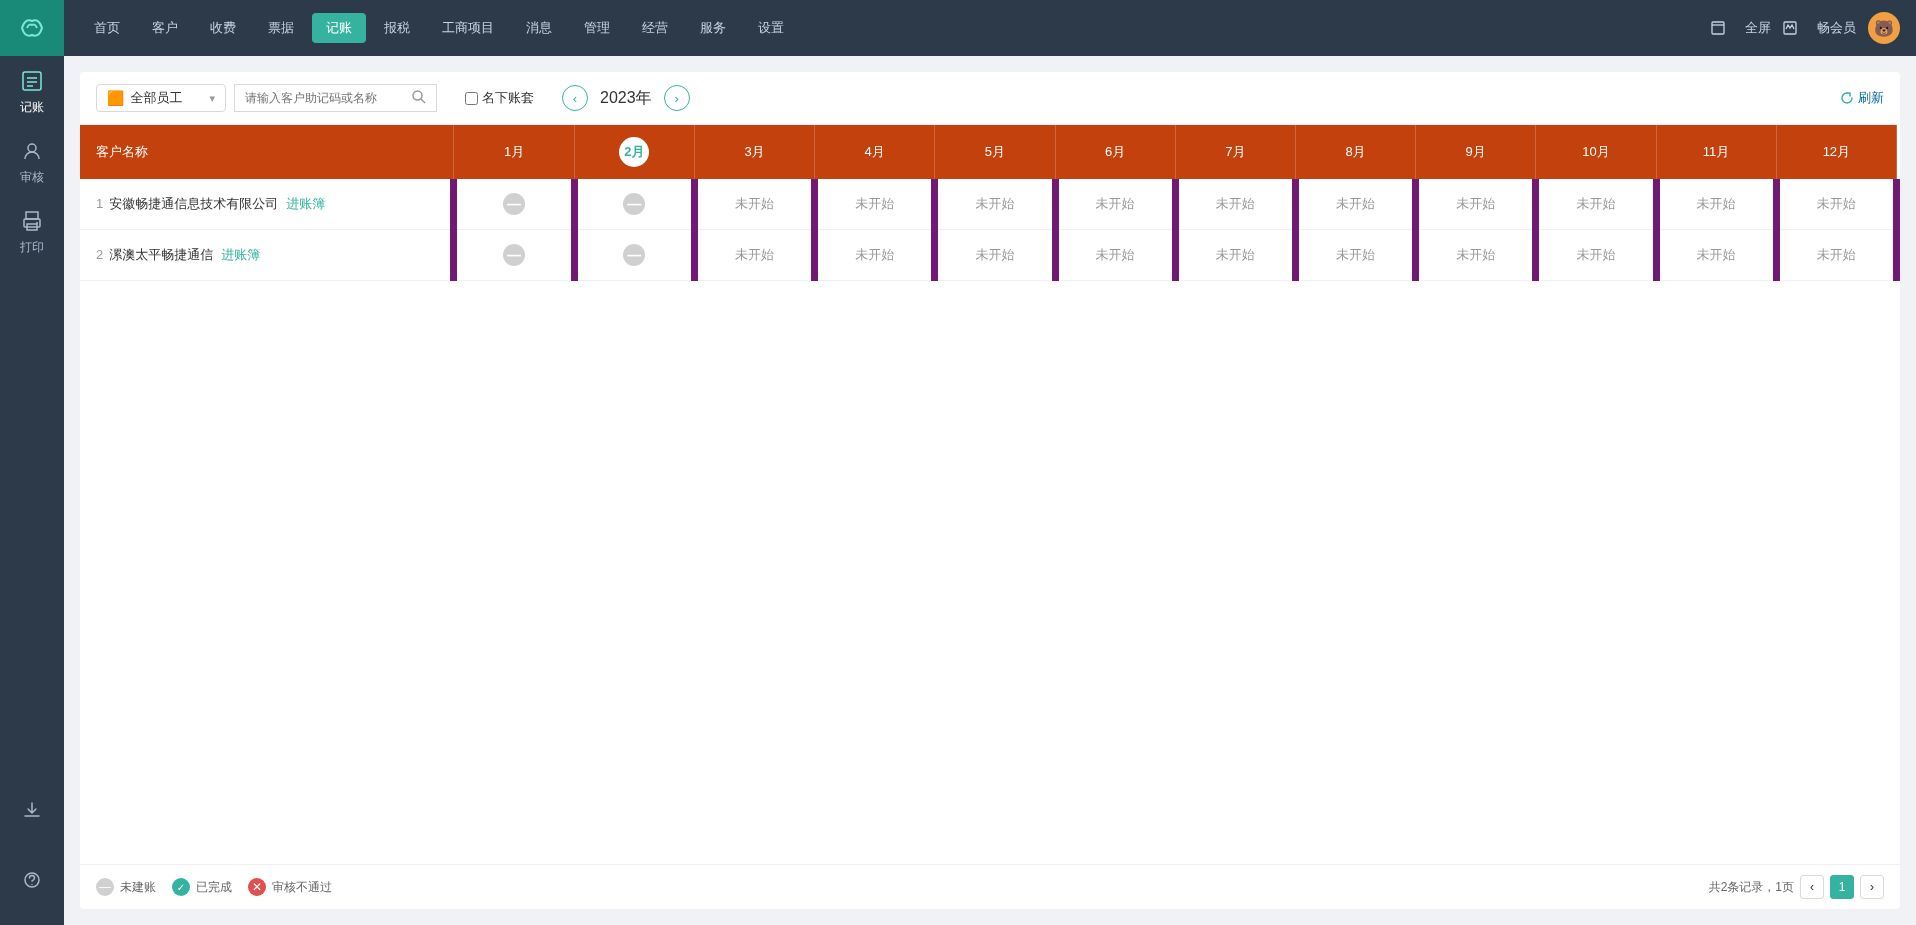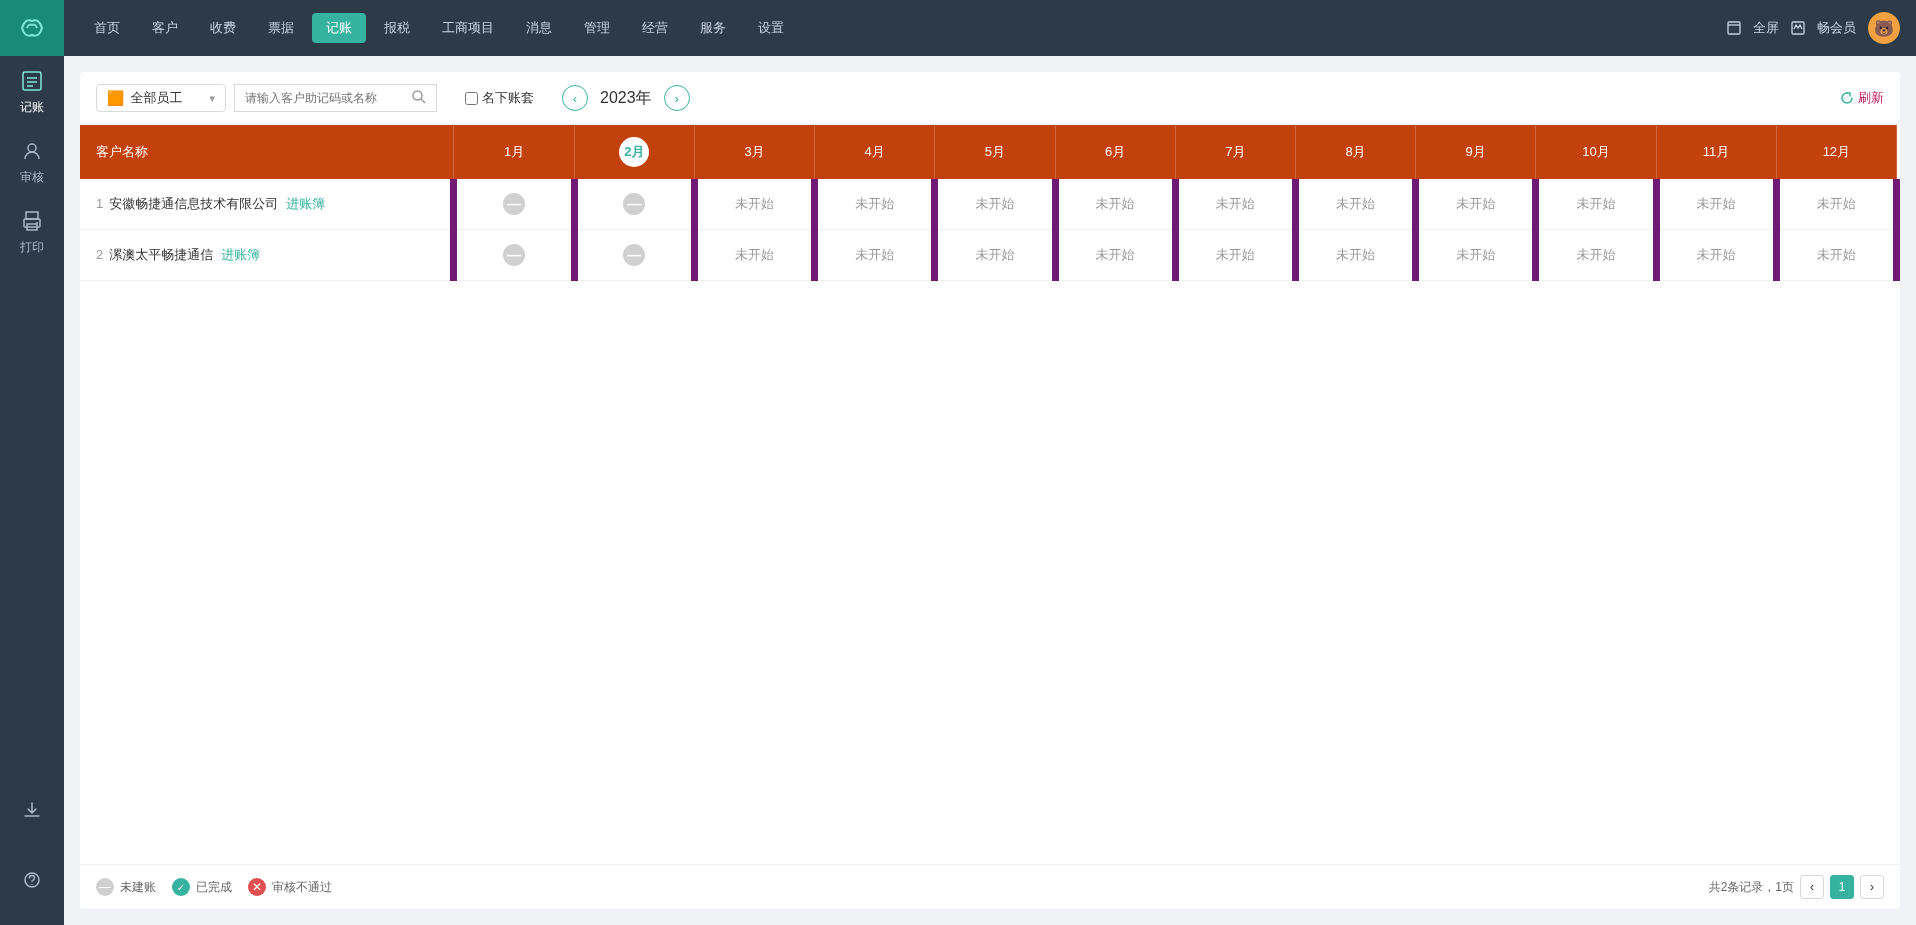--- a/index.html
+++ b/index.html
@@ -88,21 +88,21 @@
       margin-left: auto;
       display: flex;
       align-items: center;
       gap: 12px;
       color: #c8d4e0;
       font-size: 13px;
     }
     .topnav-right-item {
       display: flex;
       align-items: center;
-      gap: 12px;
+      gap: 20px;
       cursor: pointer;
     }
     .avatar {
       width: 32px;
       height: 32px;
       border-radius: 50%;
       background: #f0a040;
       display: flex;
       align-items: center;
       justify-content: center;
@@ -220,21 +220,21 @@
     .year-text {
       font-size: 16px;
       color: #333;
       font-weight: 500;
     }
     .refresh-btn {
       margin-left: auto;
       display: flex;
       align-items: center;
       gap: 4px;
-      color: #be185d;
+      color: #0369a1;
       cursor: pointer;
       font-size: 13px;
       background: none;
       border: none;
     }
 
     
     .table-wrap {
       flex: 1;
       overflow: auto;

